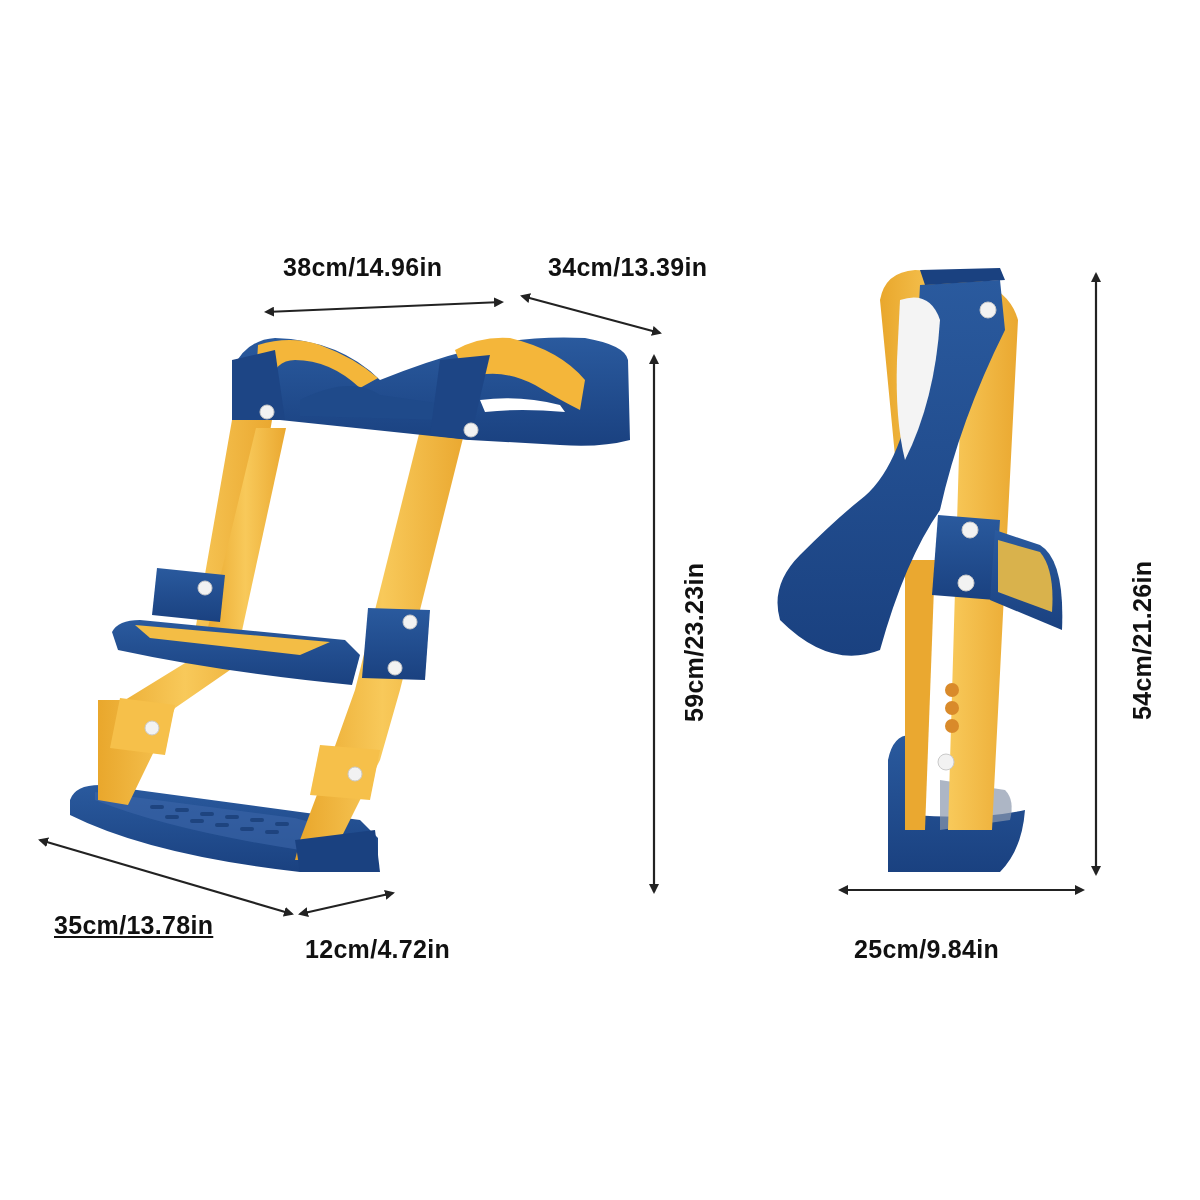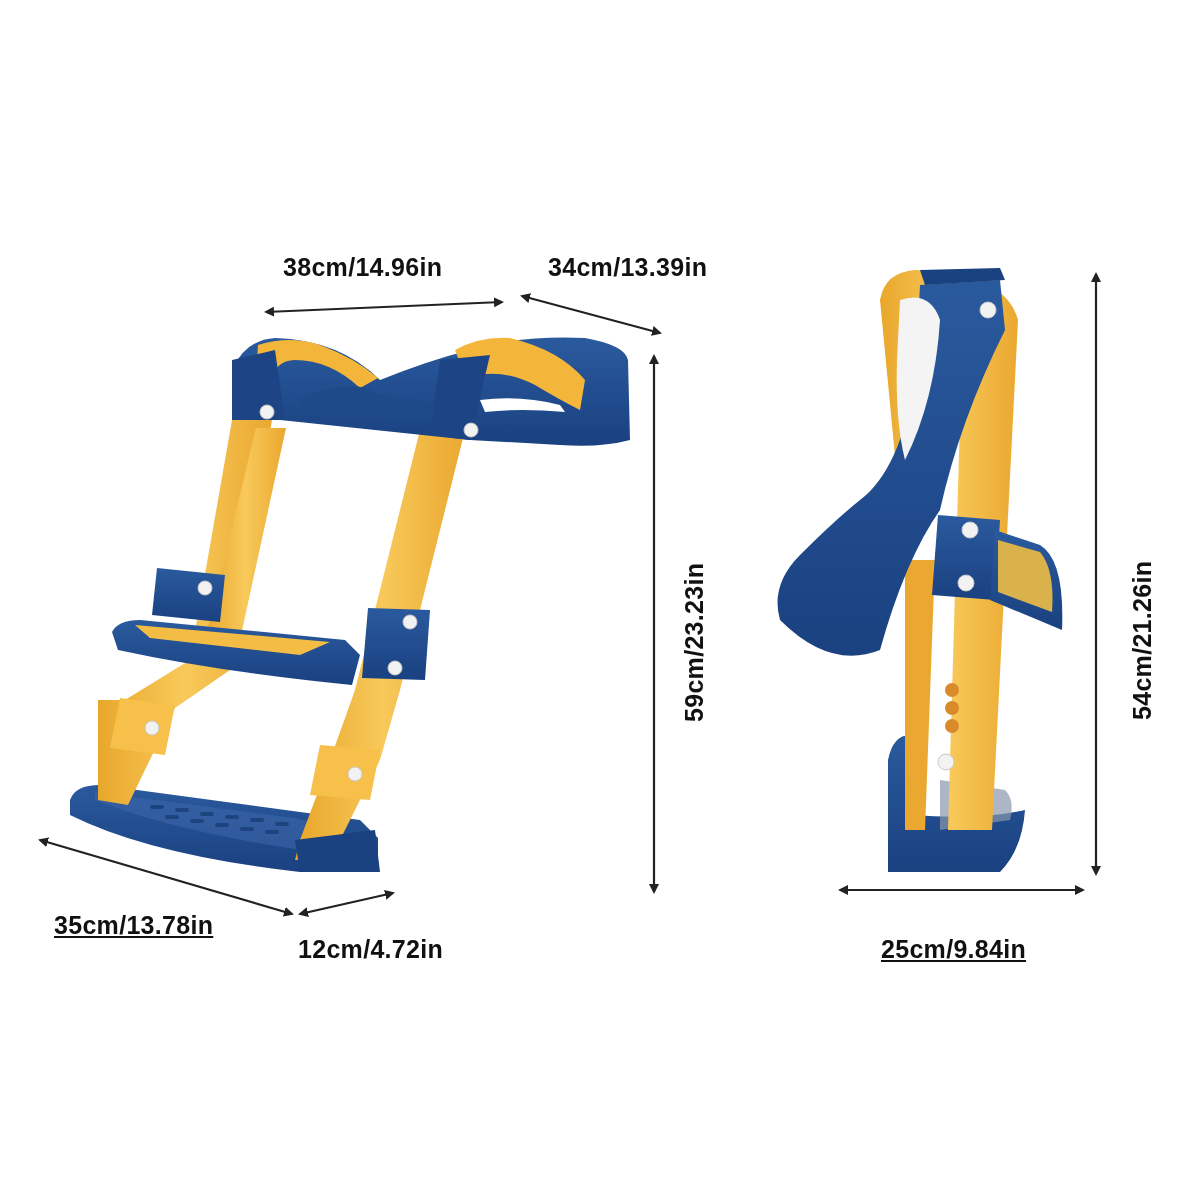--- a/index.html
+++ b/index.html
@@ -132,16 +132,16 @@
       <line x1="300" y1="914" x2="393" y2="893" marker-start="url(#ah)" marker-end="url(#ah)"></line>
       <line x1="1096" y1="274" x2="1096" y2="874" marker-start="url(#ah)" marker-end="url(#ah)"></line>
       <line x1="840" y1="890" x2="1083" y2="890" marker-start="url(#ah)" marker-end="url(#ah)"></line>
     </g>
   </svg>
 
   <div class="label" style="left:283px; top:253px;">38cm/14.96in</div>
   <div class="label" style="left:548px; top:253px;text-align:right;">34cm/13.39in</div>
   <div class="label vlabel" style="left:680px; top:722px;">59cm/23.23in</div>
   <div class="label" style="left:54px; top:911px;text-decoration:underline;">35cm/13.78in</div>
-  <div class="label" style="left:298px; top:935px;">12cm/4.72in</div>
+  <div class="label" style="left:305px; top:935px;">12cm/4.72in</div>
   <div class="label vlabel" style="left:1128px; top:720px;">54cm/21.26in</div>
-  <div class="label" style="left:881px; top:935px;text-decoration:underline;">25cm/9.84in</div>
+  <div class="label" style="left:854px; top:935px;">25cm/9.84in</div>
 </div>
 
 </body></html>

